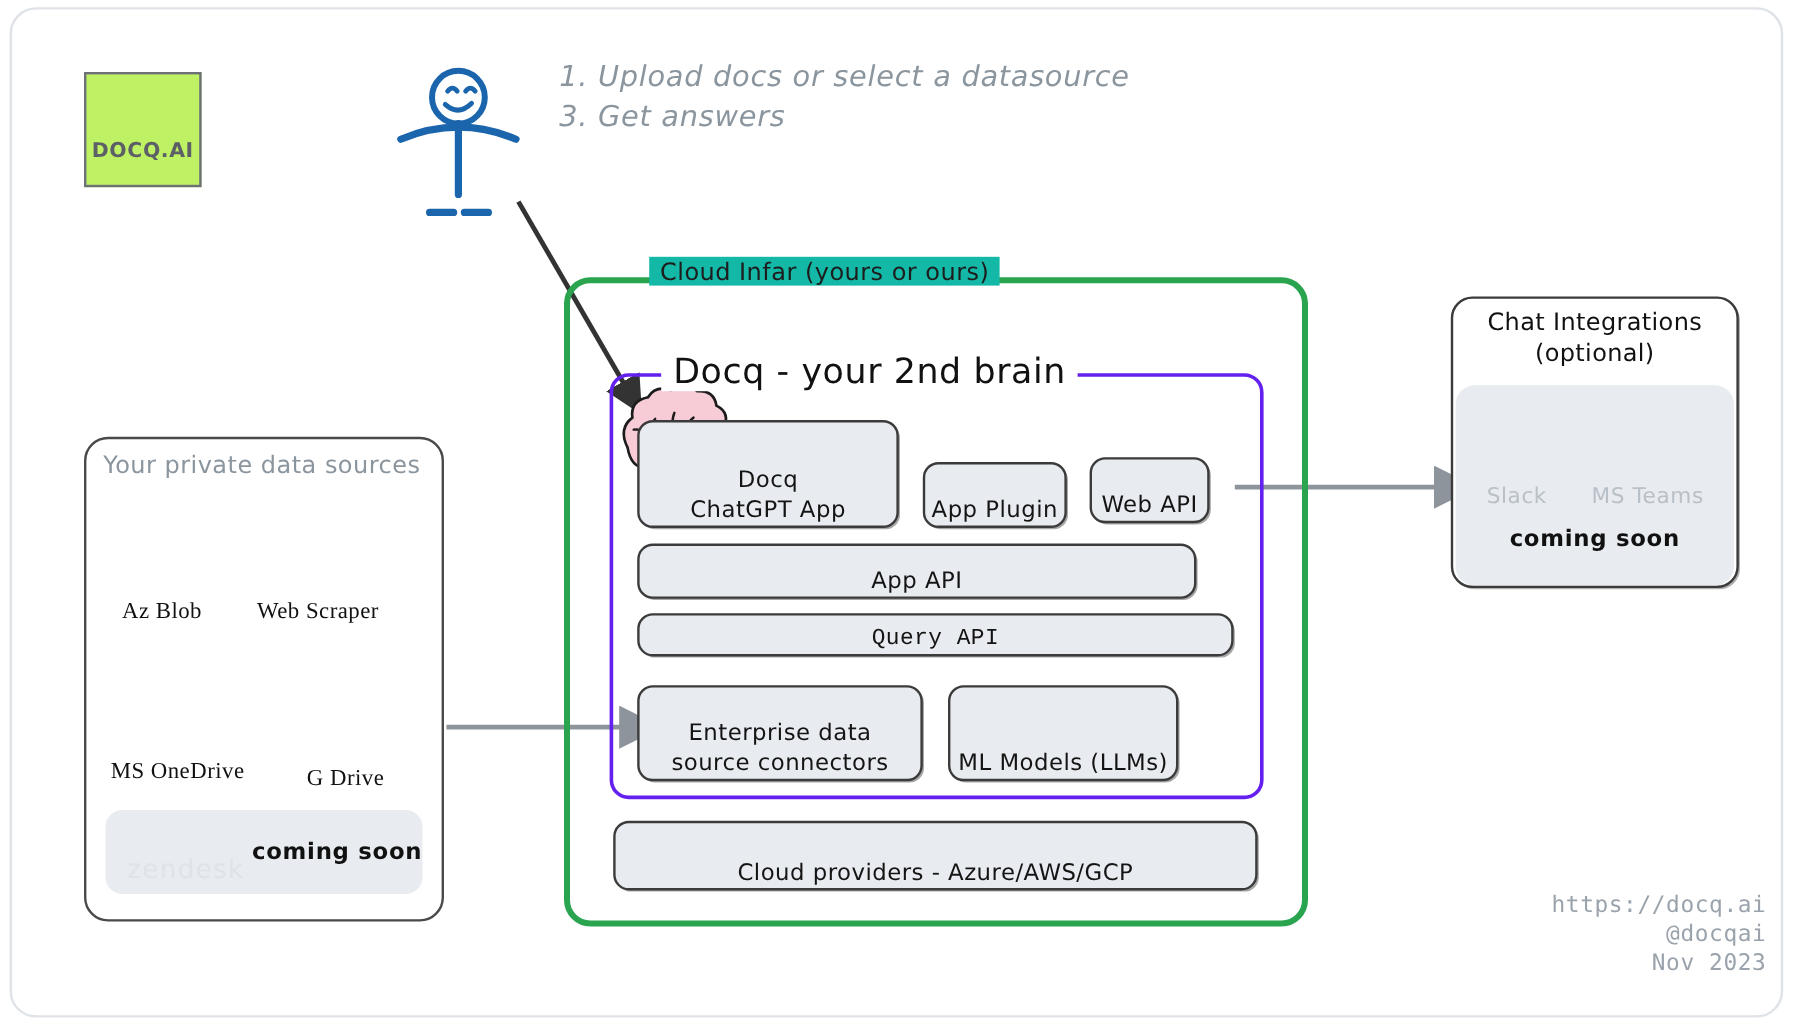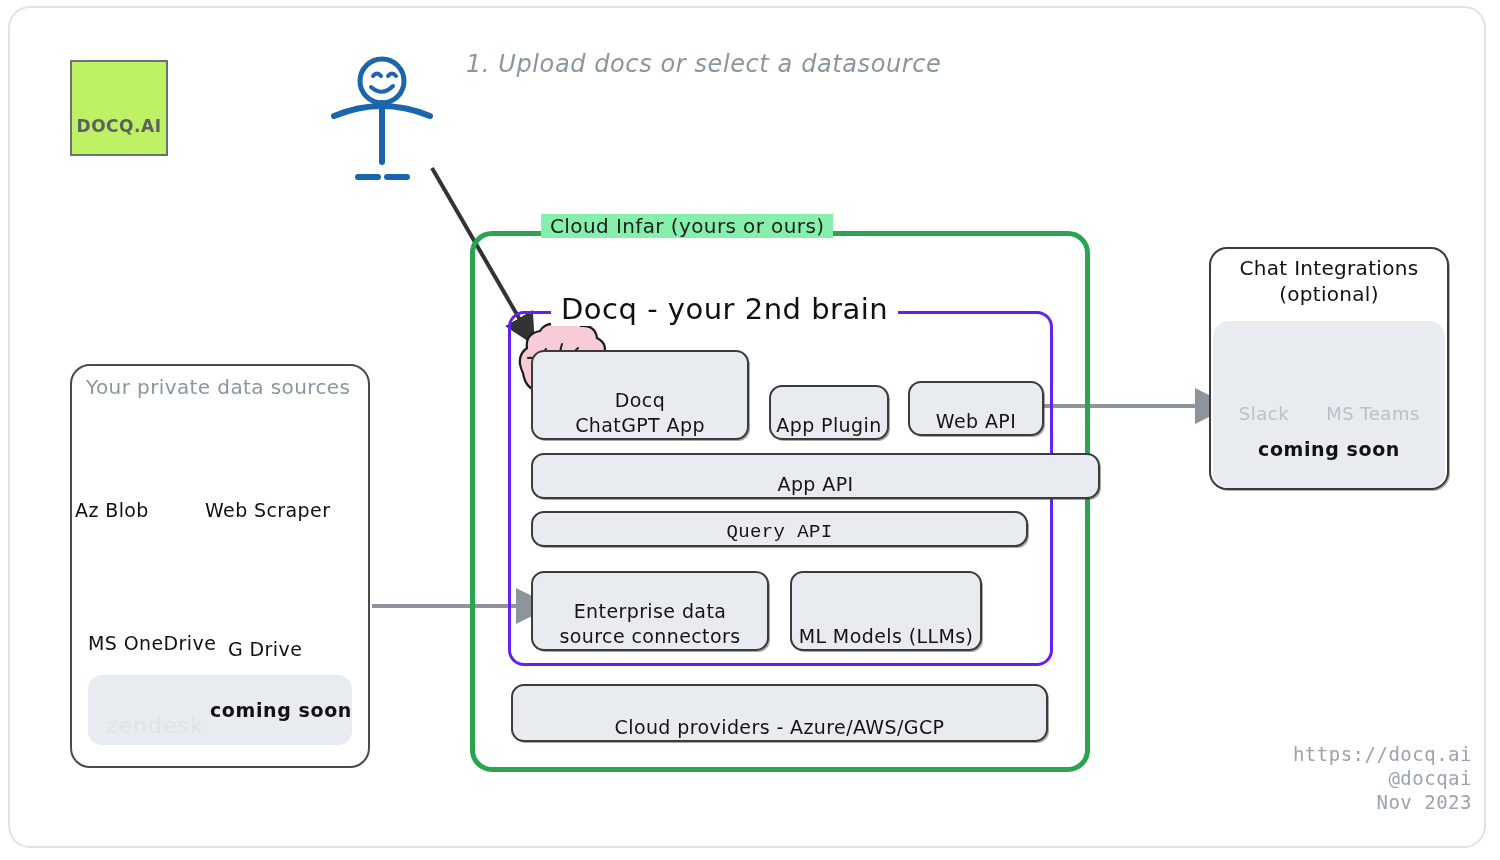--- a/index.html
+++ b/index.html
@@ -20,42 +20,42 @@
     font-family:"DejaVu Sans",sans-serif;margin-top:2px;}
 
   
   .steps{position:absolute;left:466px;top:48px;width:640px;color:#8b959e;
     font-size:24px;line-height:33px;letter-spacing:.6px;}
   .steps div{white-space:nowrap;font-style:italic;}
 
   
   .green-box{position:absolute;left:470px;top:231px;width:620px;height:541px;
     border:5px solid #2aa44f;border-radius:22px;box-sizing:border-box;background:transparent;}
-  .green-label{position:absolute;left:541px;top:214px;background:#86efac;padding:0 9px;
+  .green-label{position:absolute;left:541px;top:214px;background:#14b8a6;padding:0 9px;
     font-size:20px;color:#1c1c1c;letter-spacing:.4px;white-space:nowrap;}
 
   
   .purple-box{position:absolute;left:508px;top:311px;width:545px;height:355px;
     border:3px solid #6320ee;border-radius:16px;box-sizing:border-box;}
   .purple-label{position:absolute;left:551px;top:292px;background:#fff;padding:0 10px;
     font-size:29px;color:#111;letter-spacing:.5px;white-space:nowrap;}
 
   
   .node{position:absolute;background:#e8ebef;border:2px solid #3b3b3b;
     border-radius:13px;box-sizing:border-box;display:flex;align-items:flex-end;
     justify-content:center;text-align:center;color:#141414;font-size:19px;
     line-height:25px;letter-spacing:.4px;
     box-shadow:2px 2px 0 -1px rgba(60,60,60,.45);}
 
   
   .src-panel{position:absolute;left:70px;top:364px;width:300px;height:404px;
     border:2px solid #4a4a4a;border-radius:20px;box-sizing:border-box;background:#fff;}
   .src-title{position:absolute;left:86px;top:375px;font-size:20px;color:#8b959e;
     letter-spacing:.4px;}
-  .src-item{position:absolute;width:120px;text-align:left;}
+  .src-item{position:absolute;width:120px;text-align:center;font-family:Liberation Serif, serif;}
   .src-label{font-size:19px;color:#111;letter-spacing:.4px;margin-top:4px;
     white-space:nowrap;}
   .coming-row{position:absolute;left:88px;top:675px;width:264px;height:70px;
     background:#e8ebef;border-radius:14px;display:flex;align-items:center;}
   .coming-txt{font-size:19px;font-weight:bold;color:#111;letter-spacing:.6px;}
 
   
   .chat-panel{position:absolute;left:1209px;top:247px;width:240px;height:243px;
     border:2px solid #3b3b3b;border-radius:18px;box-sizing:border-box;background:#fff;
     box-shadow:2px 2px 0 -1px rgba(60,60,60,.4);}
@@ -185,44 +185,45 @@
 
 <div class="outer-frame"></div>
 
 <div class="logo-box">
   <div style="height:34px"></div>
   <div class="logo-text">DOCQ.AI</div>
 </div>
 
 <div class="steps">
   <div>1. Upload docs or select a datasource</div>
+  <div>3. Get answers</div>
 </div>
 
 <div class="green-box"></div>
 <div class="green-label">Cloud Infar (yours or ours)</div>
 
 <div class="purple-box"></div>
 <div class="purple-label">Docq - your 2nd brain</div>
 
 <div class="node" style="left:531px;top:350px;width:218px;height:90px;">
   <div>
     <div>Docq</div>
     <div>ChatGPT App</div>
   </div>
 </div>
 
 <div class="node" style="left:769px;top:385px;width:120px;height:55px;">
   <span>App Plugin</span>
 </div>
 
-<div class="node" style="left:908px;top:381px;width:136px;height:55px;">
+<div class="node" style="left:908px;top:381px;width:100px;height:55px;">
   <span>Web API</span>
 </div>
 
-<div class="node" style="left:531px;top:453px;width:569px;height:46px;">
+<div class="node" style="left:531px;top:453px;width:466px;height:46px;">
   <span>App API</span>
 </div>
 
 <div class="node" style="left:531px;top:511px;width:497px;height:36px;font-family:Liberation Mono, monospace;">
   <span>Query API</span>
 </div>
 
 <div class="node" style="left:531px;top:571px;width:238px;height:80px;">
   <div>
     <div>Enterprise data</div>

